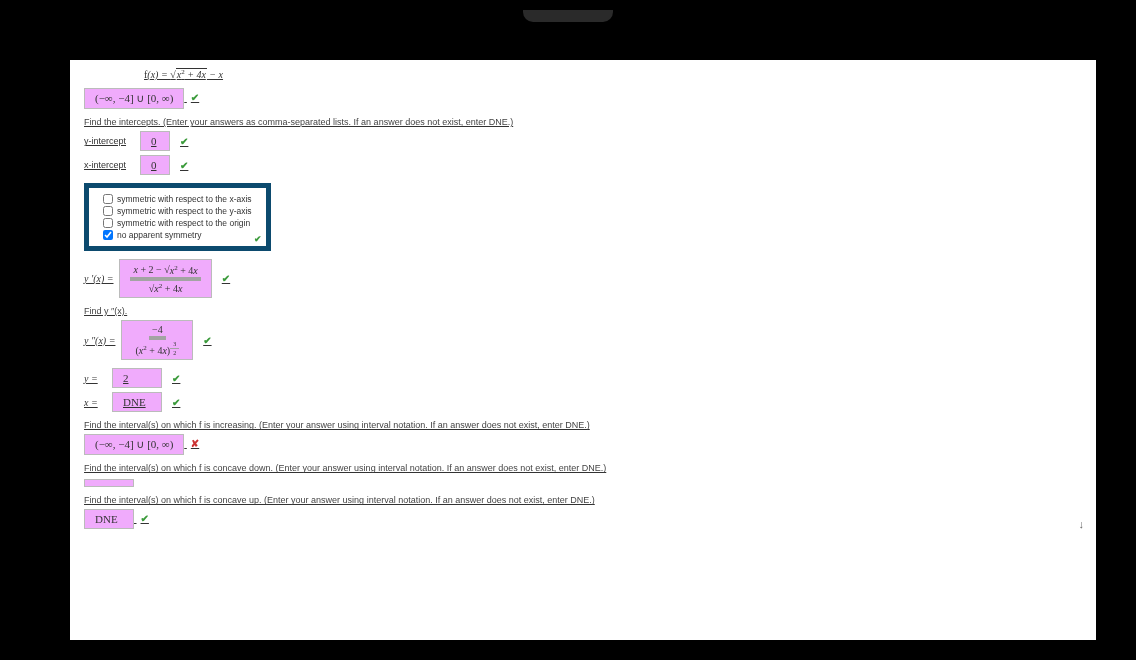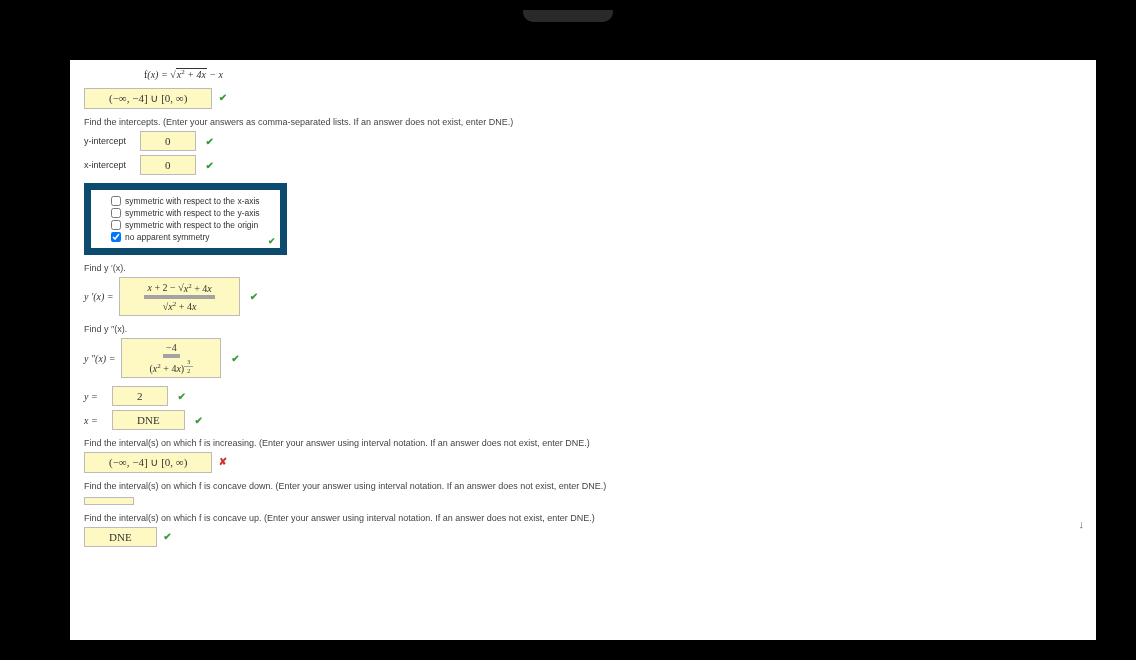--- a/index.html
+++ b/index.html
@@ -27,46 +27,46 @@
       position: absolute;
       top: 60px;
       left: 70px;
       right: 40px;
       bottom: 20px;
       overflow: hidden;
       color: #333;
       font-size: 9px;
       padding: 0 14px;
     }
-    .q { margin-top: 8px; }
+    .q { margin-top: 8px; text-decoration: underline; }
     .q-text { color: #444; margin-bottom: 4px; }
     .math {
       font-family: "Times New Roman", serif;
       font-style: italic;
       font-size: 10px;
     }
     .math .sqrt { border-top: 1px solid #333; padding: 0 1px; }
     .math .upright { font-style: normal; }
     .answer-box {
       display: inline-block;
       border: 1px solid #bbb;
-      padding: 3px 24px;
+      padding: 3px 10px;
       min-width: 30px;
-      background: #fef9c3;
+      background: #f0abfc;
       vertical-align: middle;
       font-family: "Times New Roman", serif;
       font-size: 11px;
     }
     .row { display: flex; align-items: center; gap: 6px; margin-bottom: 4px; }
     .chk { margin-left: 4px; color: #3b9b3b; font-weight: bold; font-size: 10px; }
     .err { margin-left: 4px; color: #c33; font-weight: bold; font-size: 10px; }
     .checklist {
-      border: 7px solid #0c4a6e;
+      border: 5px solid #0c4a6e;
       display: inline-block;
-      padding: 4px 20px;
+      padding: 4px 14px;
       position: relative;
     }
     .checklist .opt { display:flex; align-items:center; gap:4px; margin:2px 0; font-size:8.5px; }
     .checklist .opt input { width:10px; height:10px; }
     .checklist-chk { position:absolute; right: 4px; bottom: 2px; color:#3b9b3b; font-weight:bold; }
     .frac {
       display: inline-flex;
       flex-direction: column;
       align-items: center;
       vertical-align: middle;
@@ -126,21 +126,20 @@
         </div>
       <div class="opt">
           <input type="checkbox" checked="" style="">
           <span>no apparent symmetry</span>
         </div>
       <span class="checklist-chk">✔</span>
     </div>
   </div>
 
   <div class="q">
-    <div class="q-text">Find y ′(x).</div>
     <div class="row">
       <span class="math">y ′(x) =</span>
       <span class="answer-box">
         <span class="frac">
           <span class="num"><i>x</i> + 2 − √<span class="sqrt"><i>x</i><span class="sup">2</span> + 4<i>x</i></span></span>
           <span class="den">√<span class="sqrt"><i>x</i><span class="sup">2</span> + 4<i>x</i></span></span>
         </span>
       </span>
       <span class="chk">✔</span>
     </div>

